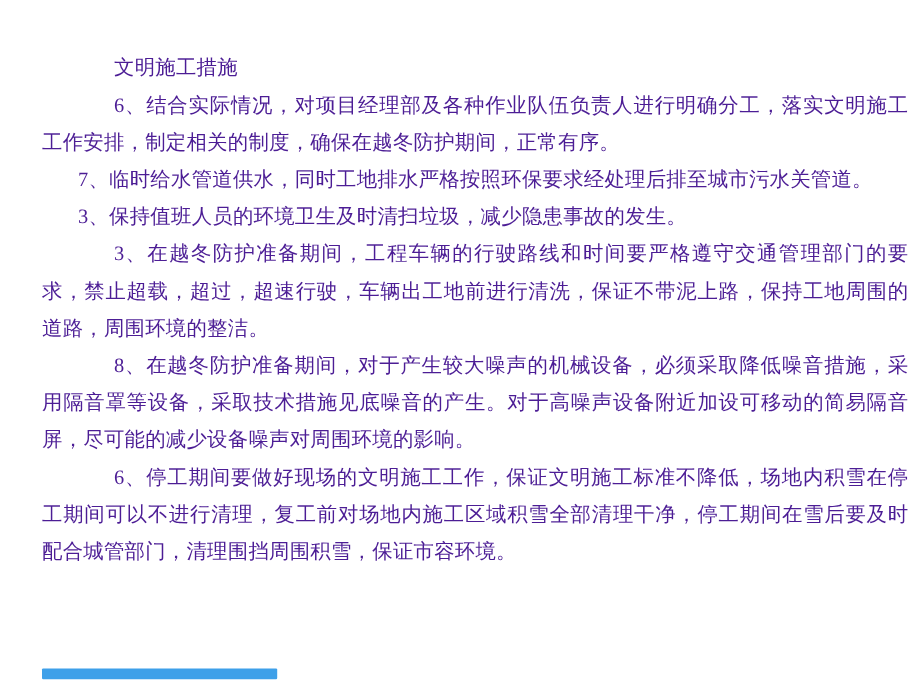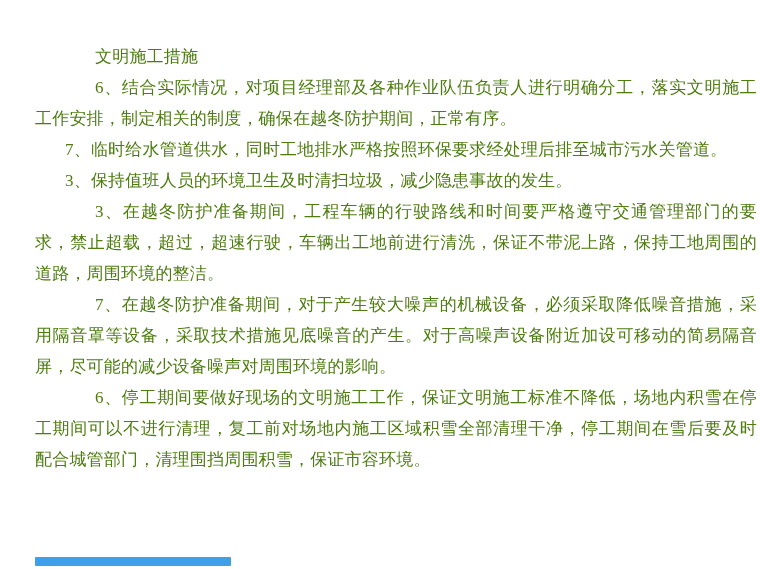--- a/index.html
+++ b/index.html
@@ -20,21 +20,21 @@
     width: 760px;
     height: 569px;
     background: #ffffff;
     box-sizing: border-box;
     padding: 41px 3px 0 35px;
   }
   .para {
     margin: 0;
     font-size: 17px;
     line-height: 31px;
-    color: #4d7c0f;
+    color: #4c1d95;
     text-align: justify;
     word-break: break-all;
     letter-spacing: 0.2px;
   }
   .para.title {
     text-indent: 60px;
     text-align: left;
   }
   .indent-lg { text-indent: 60px; }   
   .indent-sm { text-indent: 30px; }   
@@ -61,20 +61,20 @@
   <p class="para title">文明施工措施</p>
 
   <p class="para indent-lg">6、结合实际情况，对项目经理部及各种作业队伍负责人进行明确分工，落实文明施工工作安排，制定相关的制度，确保在越冬防护期间，正常有序。</p>
 
   <p class="para indent-sm">7、临时给水管道供水，同时工地排水严格按照环保要求经处理后排至城市污水关管道。</p>
 
   <p class="para indent-sm">3、保持值班人员的环境卫生及时清扫垃圾，减少隐患事故的发生。</p>
 
   <p class="para indent-lg">3、在越冬防护准备期间，工程车辆的行驶路线和时间要严格遵守交通管理部门的要求，禁止超载，超过，超速行驶，车辆出工地前进行清洗，保证不带泥上路，保持工地周围的道路，周围环境的整洁。</p>
 
-  <p class="para indent-lg">7、在越冬防护准备期间，对于产生较大噪声的机械设备，必须采取降低噪音措施，采用隔音罩等设备，采取技术措施见底噪音的产生。对于高噪声设备附近加设可移动的简易隔音屏，尽可能的减少设备噪声对周围环境的影响。</p>
+  <p class="para indent-lg">8、在越冬防护准备期间，对于产生较大噪声的机械设备，必须采取降低噪音措施，采用隔音罩等设备，采取技术措施见底噪音的产生。对于高噪声设备附近加设可移动的简易隔音屏，尽可能的减少设备噪声对周围环境的影响。</p>
 
   <p class="para indent-lg">6、停工期间要做好现场的文明施工工作，保证文明施工标准不降低，场地内积雪在停工期间可以不进行清理，复工前对场地内施工区域积雪全部清理干净，停工期间在雪后要及时配合城管部门，清理围挡周围积雪，保证市容环境。</p>
 
 
   <div class="bottom-bar"></div>
 
 </div>
 
 </body></html>

